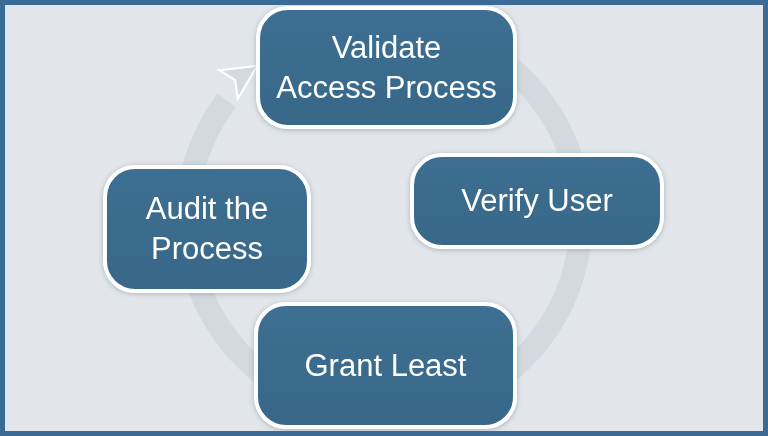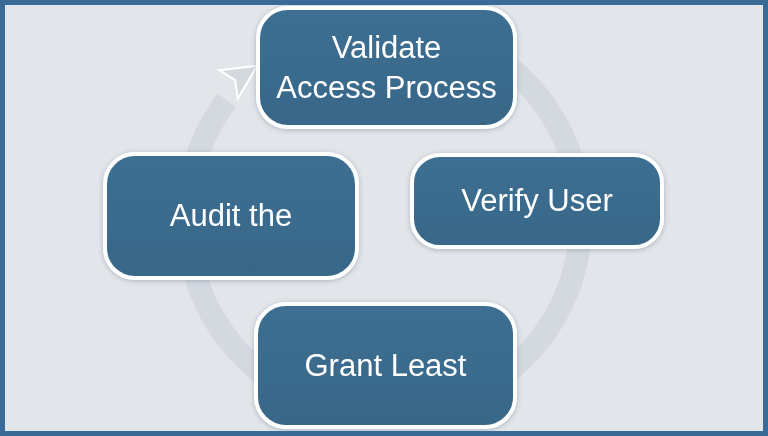--- a/index.html
+++ b/index.html
@@ -55,22 +55,22 @@
     justify-content: center;
     text-align: center;
   }
   .node .line {
     color: var(--node_text, #ffffff);
     font-size: 31px;
     line-height: 40px;
     white-space: nowrap;
   }
   .node-top    { left: 256px; top: 6px;   width: 261px; height: 123px; }
-  .node-left   { left: 103px; top: 152px; width: 256px; height: 128px; }
-  .node-right  { left: 410px; top: 153px; width: 254px; height: 96px; border-radius: 30px; }
+  .node-left   { left: 103px; top: 165px; width: 208px; height: 128px; }
+  .node-right  { left: 410px; top: 153px; width: 254px; height: 96px; }
   .node-bottom { left: 254px; top: 302px; width: 263px; height: 127px; }
 </style>
 </head>
 <body>
 
 <div class="frame">
 
   <svg class="ring-svg" viewBox="0 0 768 436" aria-hidden="true">
 
     <path class="ring-arc" d="M 384 22 A 197 197 0 1 1 226.7 100.4"></path>
@@ -86,16 +86,17 @@
   <div class="node node-right">
     <div class="line">Verify User</div>
   </div>
 
   <div class="node node-bottom">
     <div class="line">Grant Least</div>
   </div>
 
   <div class="node node-left">
     <div class="line">Audit the</div>
+    <div class="line">Process</div>
   </div>
 
   <div class="frame-border"></div>
 </div>
 
 </body></html>

